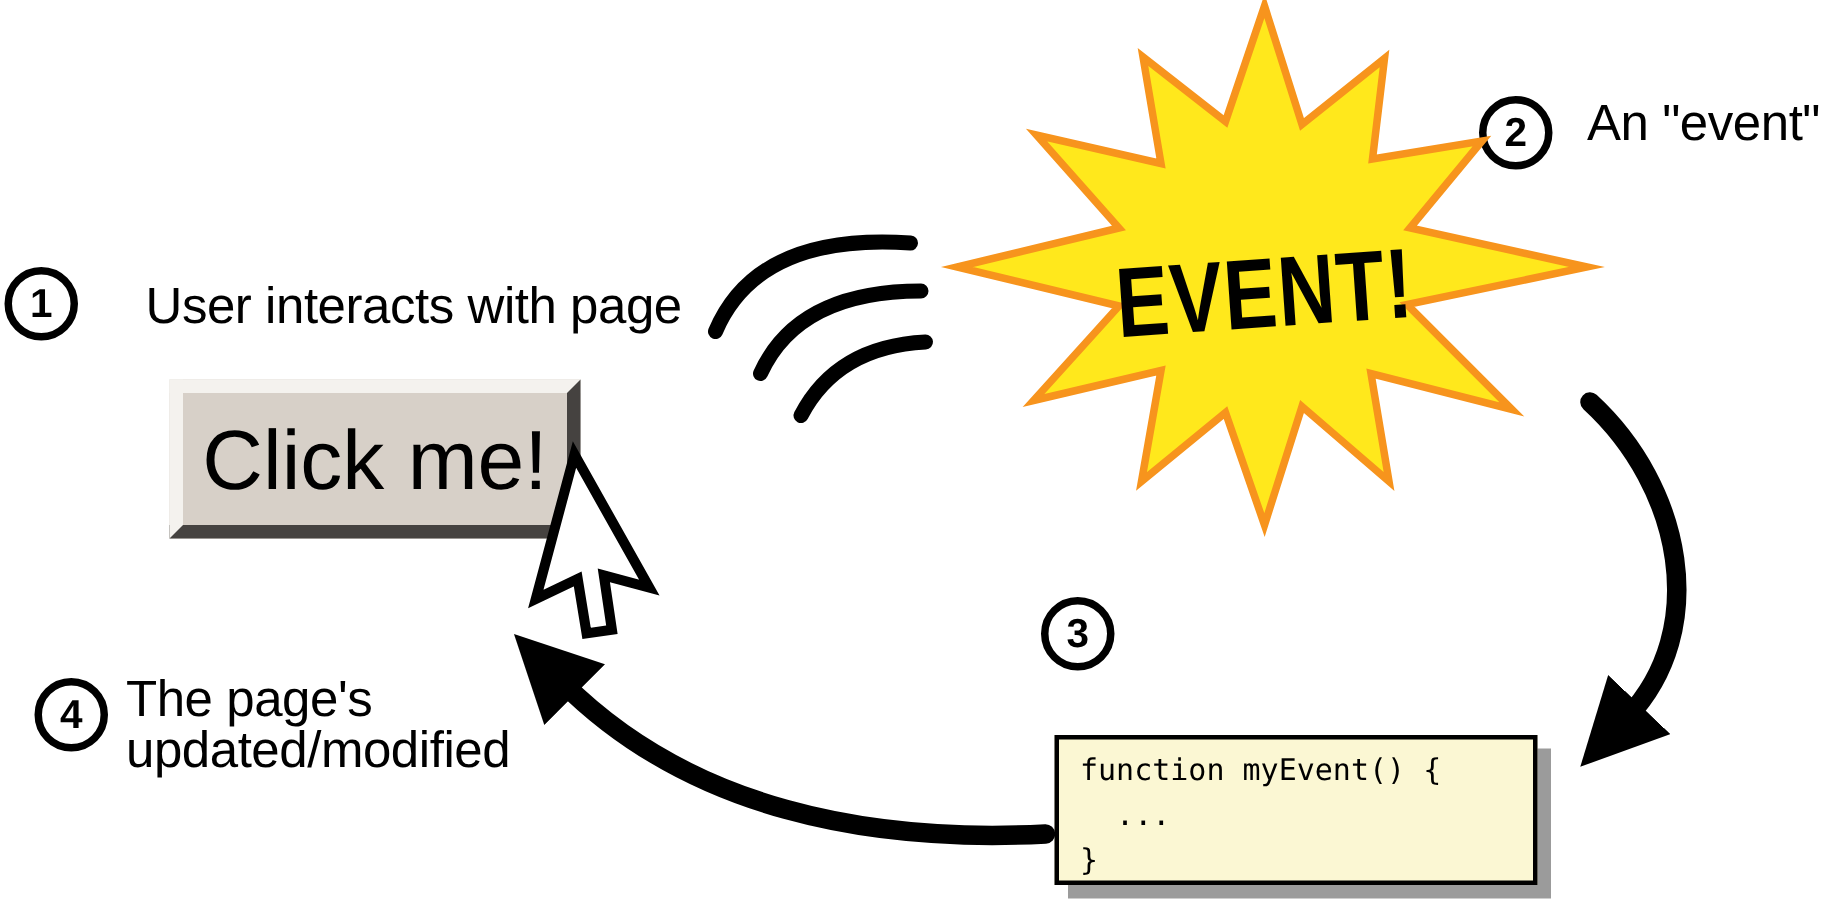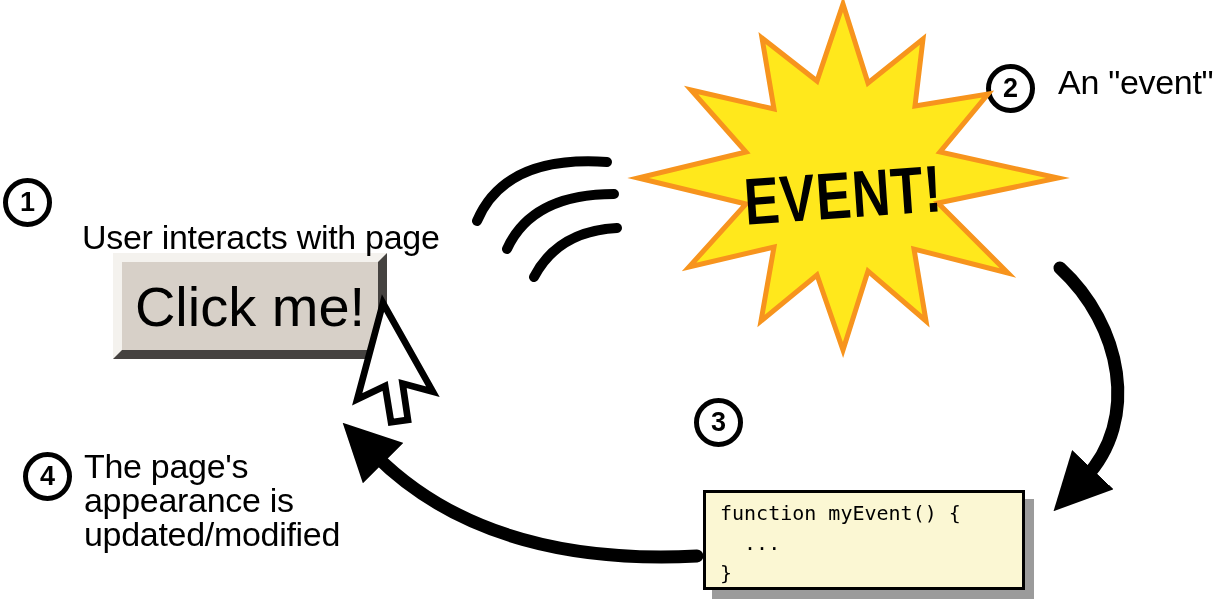--- a/index.html
+++ b/index.html
@@ -15,21 +15,21 @@
   .cursor-shape{fill:#fff;stroke:var(--ink,#000);stroke-width:6;stroke-linejoin:miter;}
   
   .badge{
     position:absolute;z-index:2;width:39px;height:39px;border:5px solid var(--ink,#000);
     border-radius:50%;display:flex;align-items:center;justify-content:center;
     font-weight:bold;font-size:27px;background:#fff;
   }
   
   .lbl{position:absolute;z-index:2;font-size:34px;letter-spacing:-0.3px;}
   .lbl div{white-space:nowrap;}
-  .lbl1{left:82px;top:186px;line-height:36px;margin-top:33px;}
+  .lbl1{left:97px;top:186px;line-height:36px;}
   .lbl2{left:1058px;top:64px;line-height:37px;}
   .lbl3{left:755px;top:401px;line-height:38px;}
   .lbl3 div:nth-child(2){margin-left:7px;}
   .lbl4{left:84px;top:449px;line-height:34px;}
   
   .btn3d{
     position:absolute;z-index:1;left:113px;top:253px;width:274px;height:106px;
     box-sizing:border-box;background:var(--btn_face,#D7D0C8);
     border:9px solid;
     border-color:var(--btn_light,#F4F2EE) var(--btn_dark,#454240) var(--btn_dark,#454240) var(--btn_light,#F4F2EE);
@@ -88,21 +88,20 @@
     <div class="codeline">function myEvent() {</div>
     <div class="codeline">  ...</div>
     <div class="codeline">}</div>
   </div>
 
   <div class="badge" style="left:23px;top:452px">
     <span>4</span>
   </div>
   <div class="lbl lbl4">
     <div>The page's</div>
-    <div>appearance is</div>
     <div>updated/modified</div>
   </div>
 
   <svg class="layer" width="1220" height="603" viewBox="0 0 1220 603">
     <defs>
       <marker id="ah" viewBox="0 0 10 10" refX="2" refY="5" markerWidth="4.4" markerHeight="4.4" orient="auto">
         <path d="M0,0 L10,5 L0,10 Z" fill="var(--ink,#000)"></path>
       </marker>
     </defs>
 

